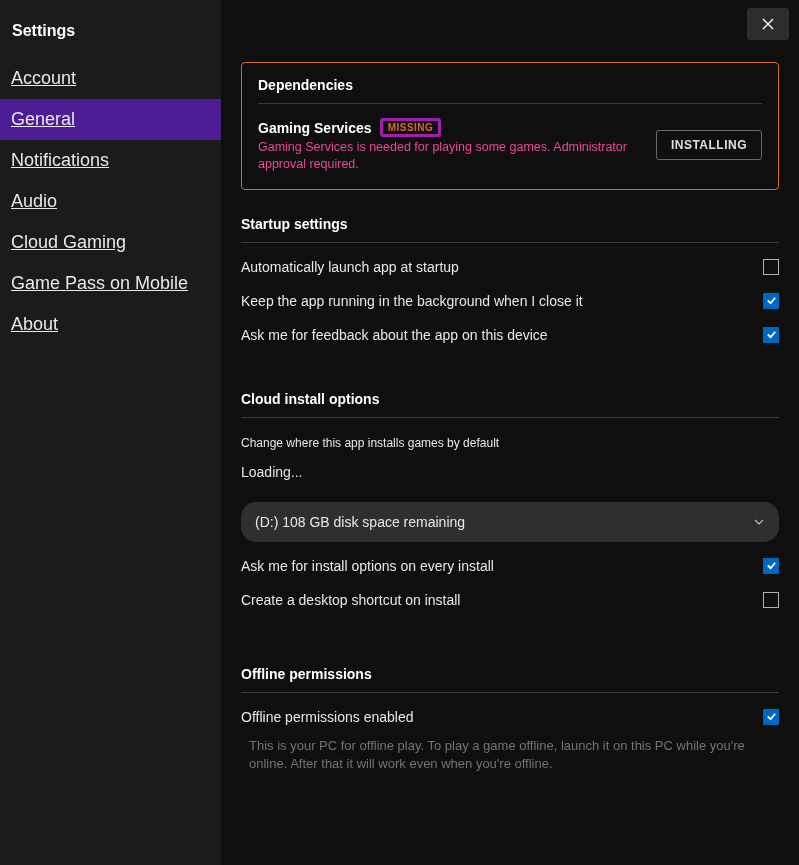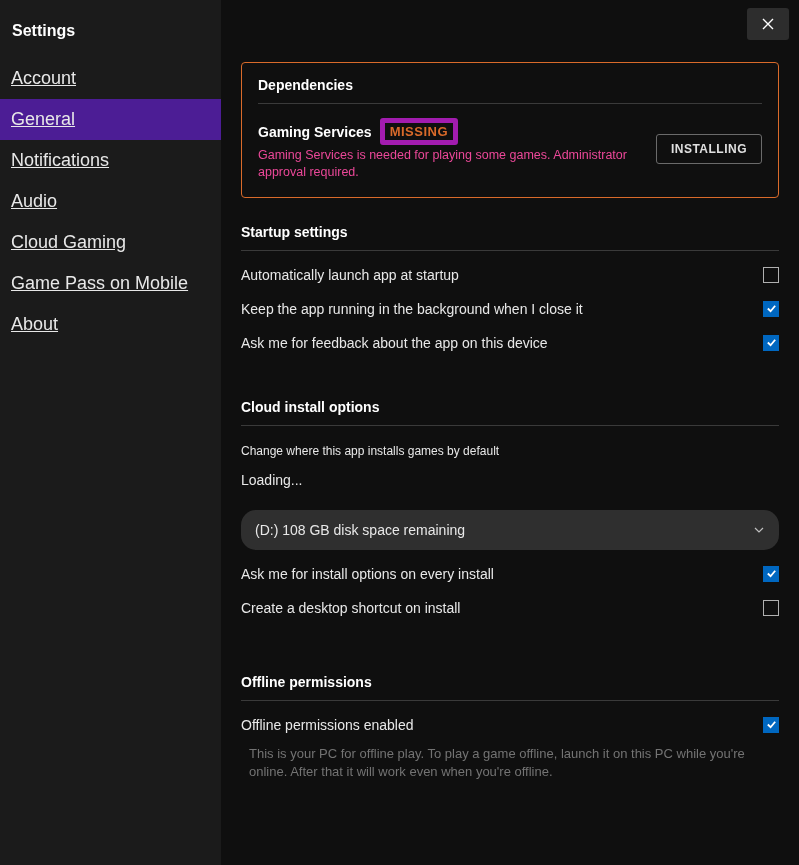--- a/index.html
+++ b/index.html
@@ -80,23 +80,23 @@
   display: flex;
   align-items: center;
   gap: 8px;
   margin-bottom: 2px;
 }
 .dep-name {
   font-size: 14px;
   font-weight: 700;
 }
 .badge-missing {
-  border: 5px solid #a21caf;
+  border: 3px solid #a21caf;
   color: #d96a2a;
-  font-size: 13px;
+  font-size: 10px;
   font-weight: 700;
   padding: 1px 5px;
   border-radius: 3px;
   letter-spacing: 0.5px;
 }
 .dep-desc {
   font-size: 12.5px;
   color: #ec4899;
   line-height: 1.35;
 }

